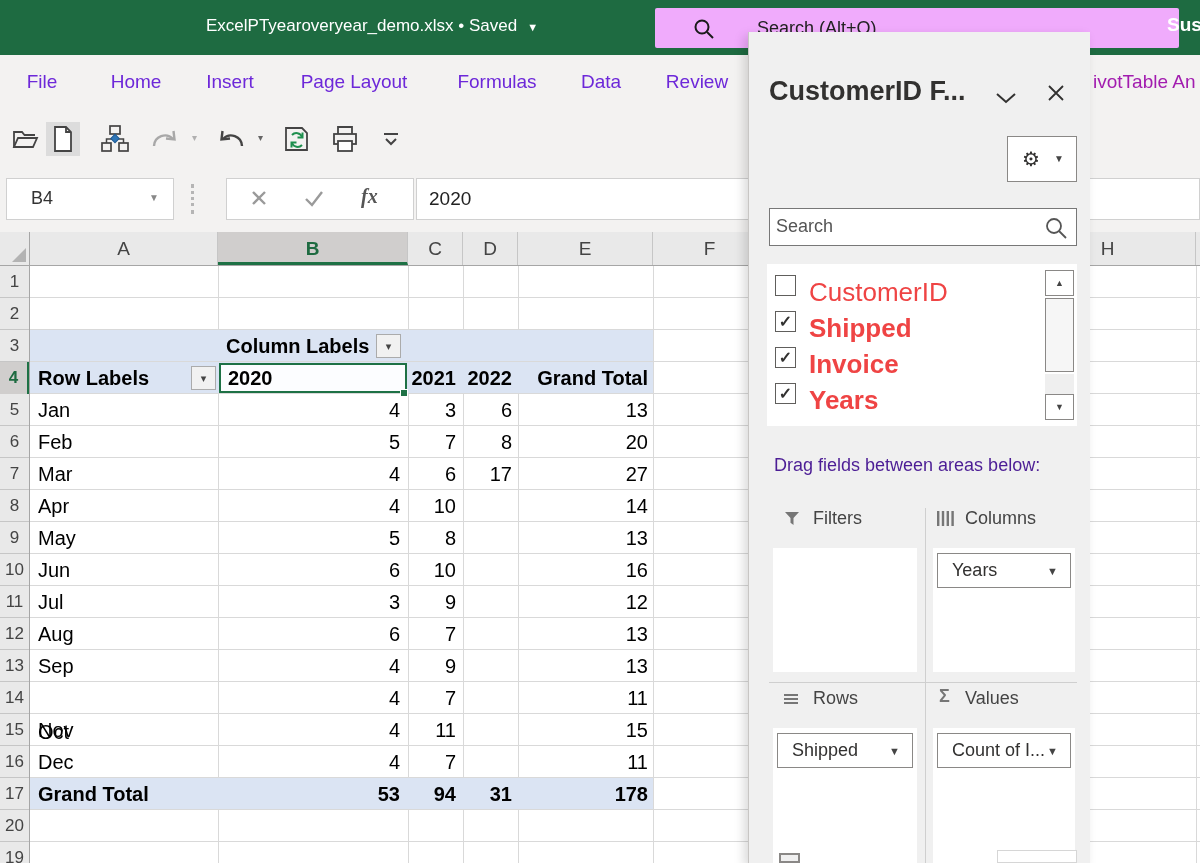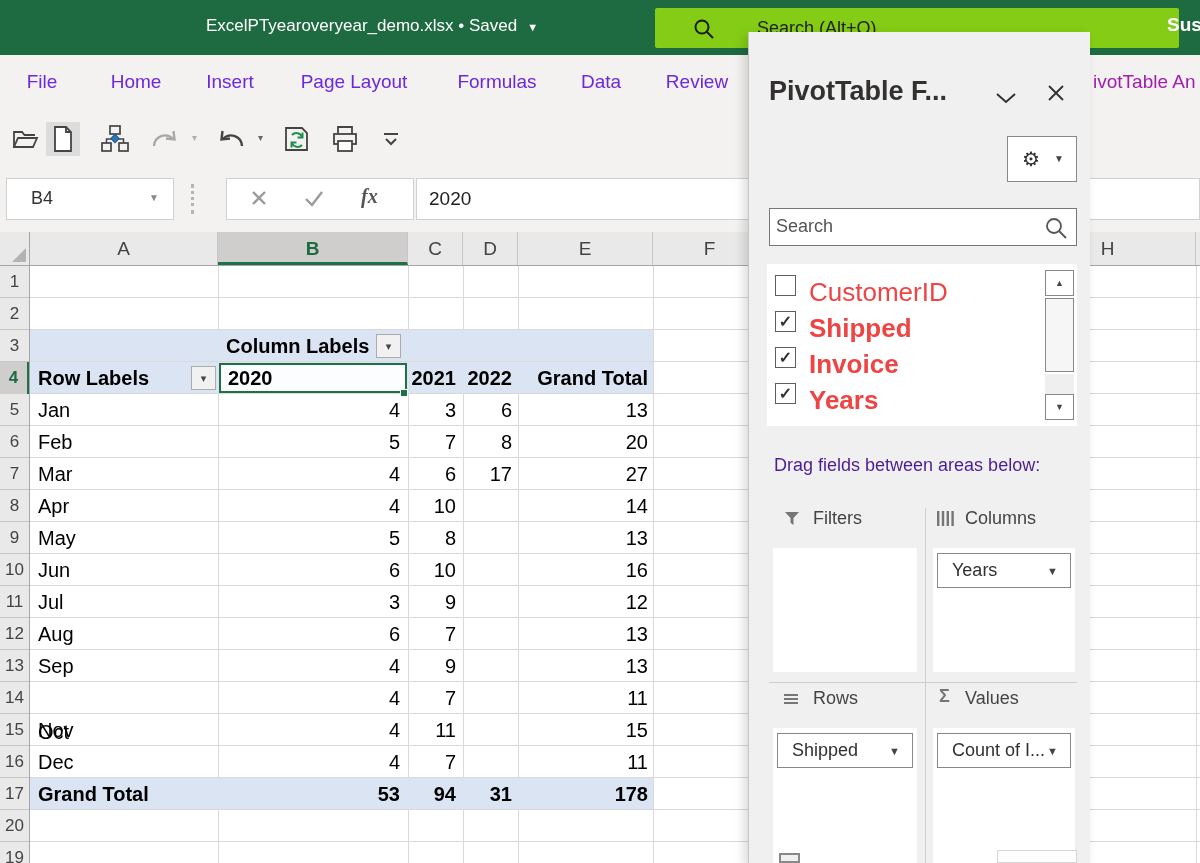--- a/index.html
+++ b/index.html
@@ -4,21 +4,21 @@
 <style>
   * { margin:0; padding:0; box-sizing:border-box; }
   html,body { width:1200px; height:863px; overflow:hidden; }
   body { font-family:"Liberation Sans", sans-serif; background:#fff; }
   #stage { position:relative; width:1200px; height:863px; overflow:hidden; background:#fff; }
 
   
   .titlebar { position:absolute; left:0; top:0; width:1200px; height:55px; background:#1e6b41; z-index:3; }
   .doc-title { position:absolute; left:372px; top:16px; transform:translateX(-50%); color:#fff; font-size:17px; white-space:nowrap; }
   .doc-caret { color:#fff; font-size:11px; margin-left:10px; }
-  .tb-search { position:absolute; left:655px; top:8px; width:524px; height:40px; background:#84cc16; border-radius:2px; color:#222; font-size:18px; line-height:40px; }
+  .tb-search { position:absolute; left:655px; top:8px; width:524px; height:40px; background:#f0abfc; border-radius:2px; color:#222; font-size:18px; line-height:40px; }
   .tb-search .mag { position:absolute; left:38px; top:10px; }
   .tb-search .ph { position:absolute; left:102px; top:0; }
   .tb-user { position:absolute; left:1167px; top:14px; color:#fff; font-size:19px; font-weight:600; }
 
   
   .ribbonrow { position:absolute; left:0; top:55px; width:1200px; height:55px; background:#f3f2f1; z-index:2; }
   .rtab { position:absolute; top:16px; transform:translateX(-50%); font-size:19px; color:#6d28d9; white-space:nowrap; cursor:default; }
   .rtab-ctx { position:absolute; left:1093px; top:16px; font-size:19px; color:#a21caf; white-space:nowrap; }
 
   
@@ -306,21 +306,21 @@
       <div class="gcell" style="top: 514px; right: 744px;">7</div>
       <div class="gcell" style="top: 514px; right: 552px;">11</div>
       <div class="gcell gbold" style="top: 546px; left: 38px;">Grand Total</div>
       <div class="gcell gbold" style="top: 546px; right: 800px;">53</div>
       <div class="gcell gbold" style="top: 546px; right: 744px;">94</div>
       <div class="gcell gbold" style="top: 546px; right: 688px;">31</div>
       <div class="gcell gbold" style="top: 546px; right: 552px;">178</div>
     </div>
 
   <div class="panel">
-    <div class="p-title">PivotTable F...</div>
+    <div class="p-title">CustomerID F...</div>
     <span class="p-chevron"><svg width="22" height="12" viewBox="0 0 22 12">
           <path d="M2 2 l9 8 9-8" fill="none" stroke="#323130" stroke-width="2"></path>
         </svg></span>
     <span class="p-close"><svg width="18" height="18" viewBox="0 0 18 18">
           <path d="M2 2 L16 16 M16 2 L2 16" stroke="#323130" stroke-width="1.8"></path>
         </svg></span>
     <div class="p-gear">
         <span class="g">⚙</span>
         <span class="c">▼</span>
       </div>

